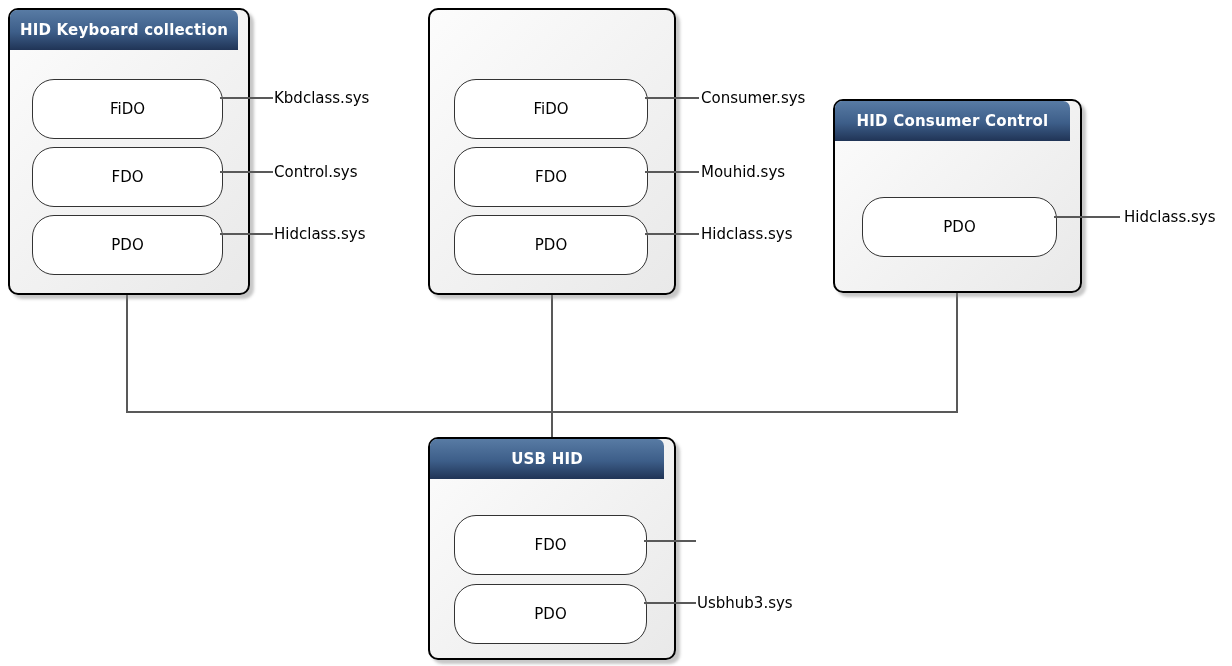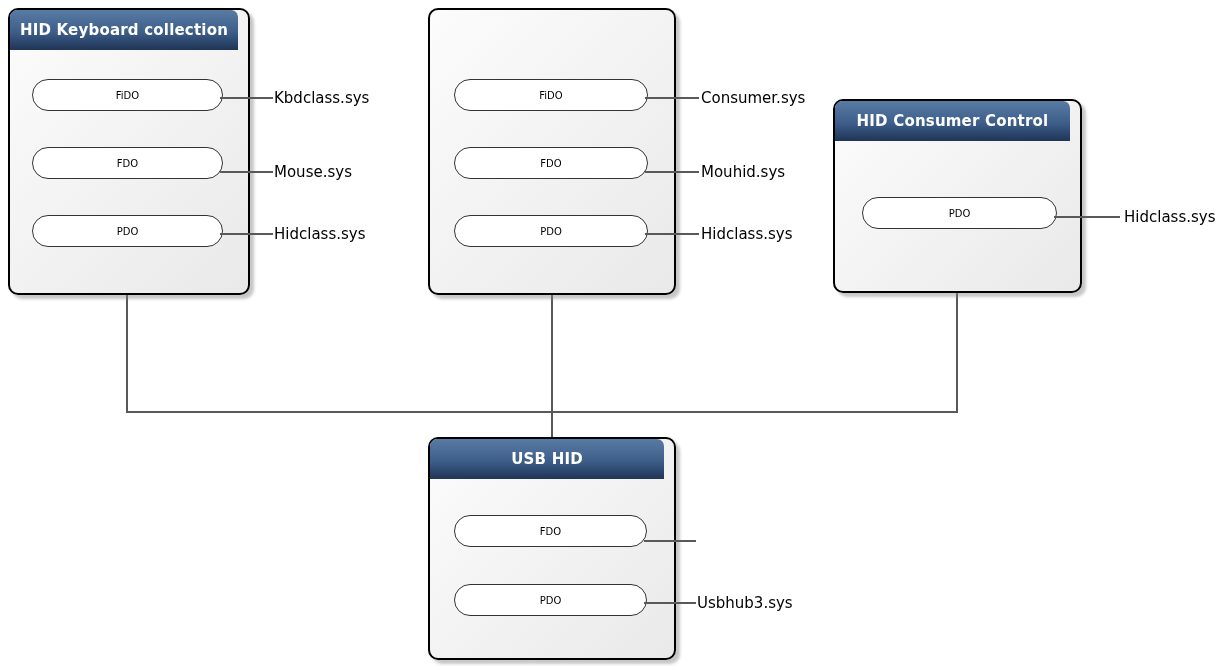--- a/index.html
+++ b/index.html
@@ -27,23 +27,23 @@
     box-shadow:4px 4px 3px rgba(130,130,130,.45);
   }
   .box-header{
     position:absolute;left:0;top:0;right:10px;height:40px;
     border-radius:7px 7px 0 0;
     background:linear-gradient(180deg,var(--header-gradient-top) 0%,var(--header-gradient-mid) 55%,var(--header-gradient-bottom) 100%);
     display:flex;align-items:center;justify-content:center;
   }
   .box-title{color:var(--title-text);font-weight:bold;font-size:15px;letter-spacing:.2px;}
   .pill{
-    position:absolute;box-sizing:border-box;height:32px;
+    position:absolute;box-sizing:border-box;height:60px;
     background:var(--pill-fill);border:1.5px solid var(--pill-border);border-radius:22px;
-    display:flex;align-items:center;justify-content:center;font-size:10px;text-align:center;
+    display:flex;align-items:center;justify-content:center;font-size:15px;text-align:center;
   }
   .line{position:absolute;background:var(--connector);}
   .line.h{height:1.5px;}
   .line.v{width:1.5px;}
   .annotation{
     position:absolute;transform:translateY(-50%);
     font-size:15px;line-height:23px;white-space:nowrap;text-align:left;
   }
 </style>
 </head>
@@ -67,21 +67,21 @@
         <span>FDO</span>
       </div>
     <div class="pill" style="left:22px;top:205px;width:191px">
         <span>PDO</span>
       </div>
   </div>
   <div class="line h" style="left:220px;top:97px;width:53px"></div>
   <div class="line h" style="left:220px;top:171px;width:53px"></div>
   <div class="line h" style="left:220px;top:233px;width:53px"></div>
   <div class="annotation" style="left:274px;top:98px">Kbdclass.sys</div>
-  <div class="annotation" style="left:274px;top:172px">Mouse.sys</div>
+  <div class="annotation" style="left:274px;top:172px">Control.sys</div>
   <div class="annotation" style="left:274px;top:234px">Hidclass.sys</div>
 
   <div class="box" style="left:428px;top:8px;width:248px;height:287px">
     <div class="pill" style="left:24px;top:69px;width:194px">
         <span>FiDO</span>
       </div>
     <div class="pill" style="left:24px;top:137px;width:194px">
         <span>FDO</span>
       </div>
     <div class="pill" style="left:24px;top:205px;width:194px">

